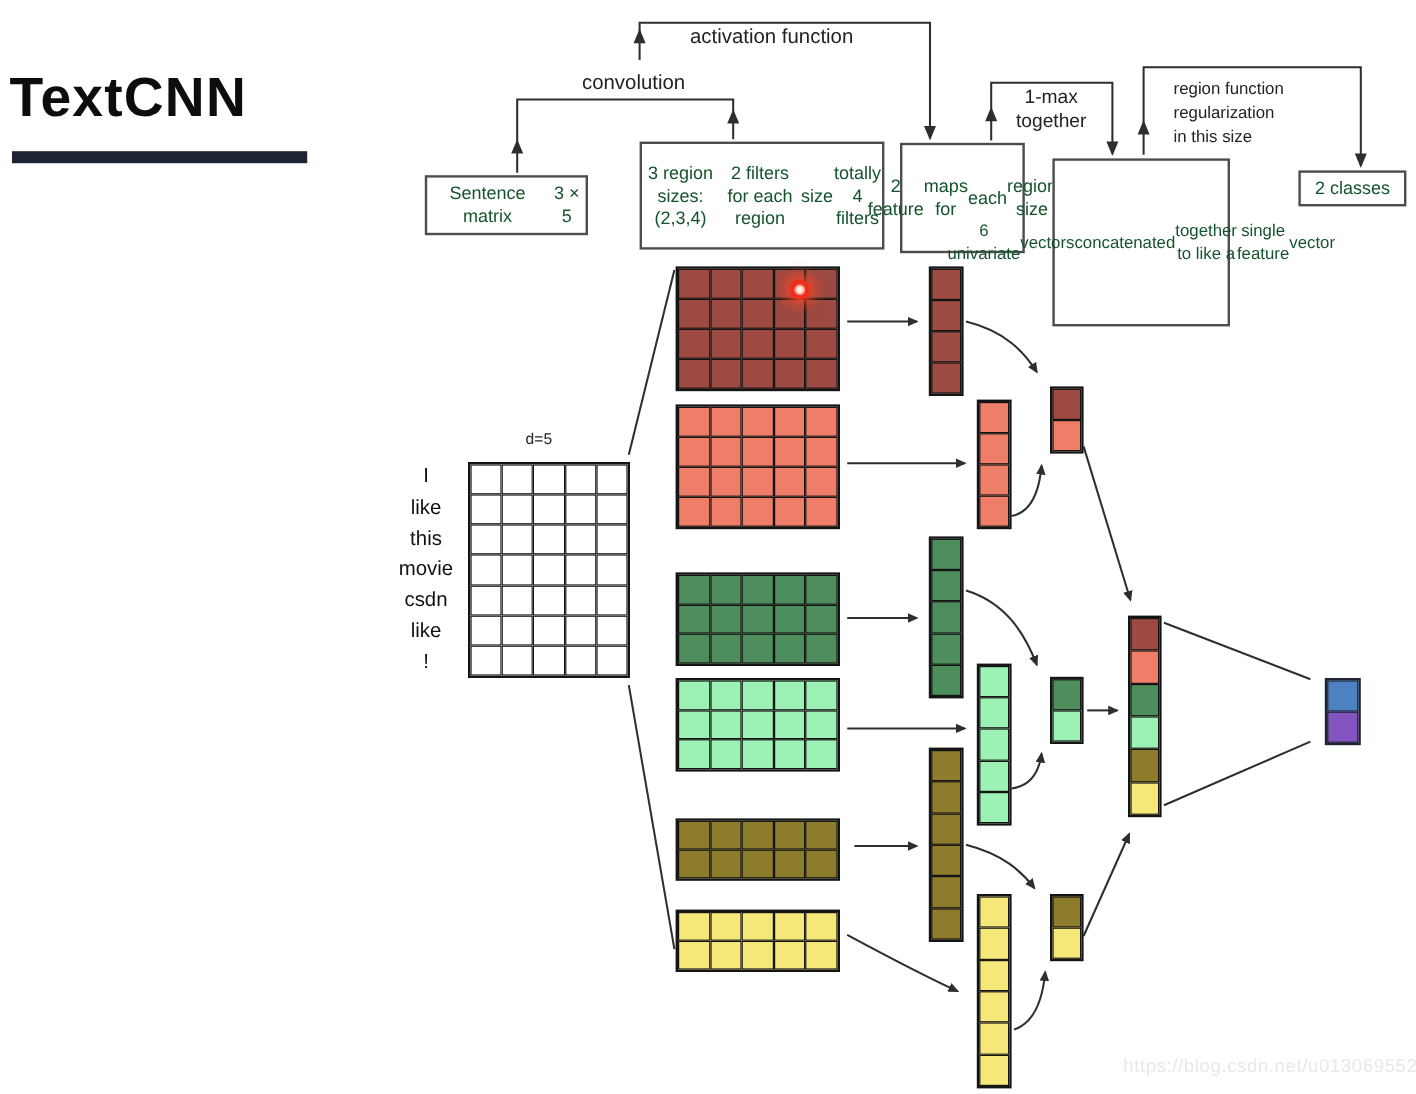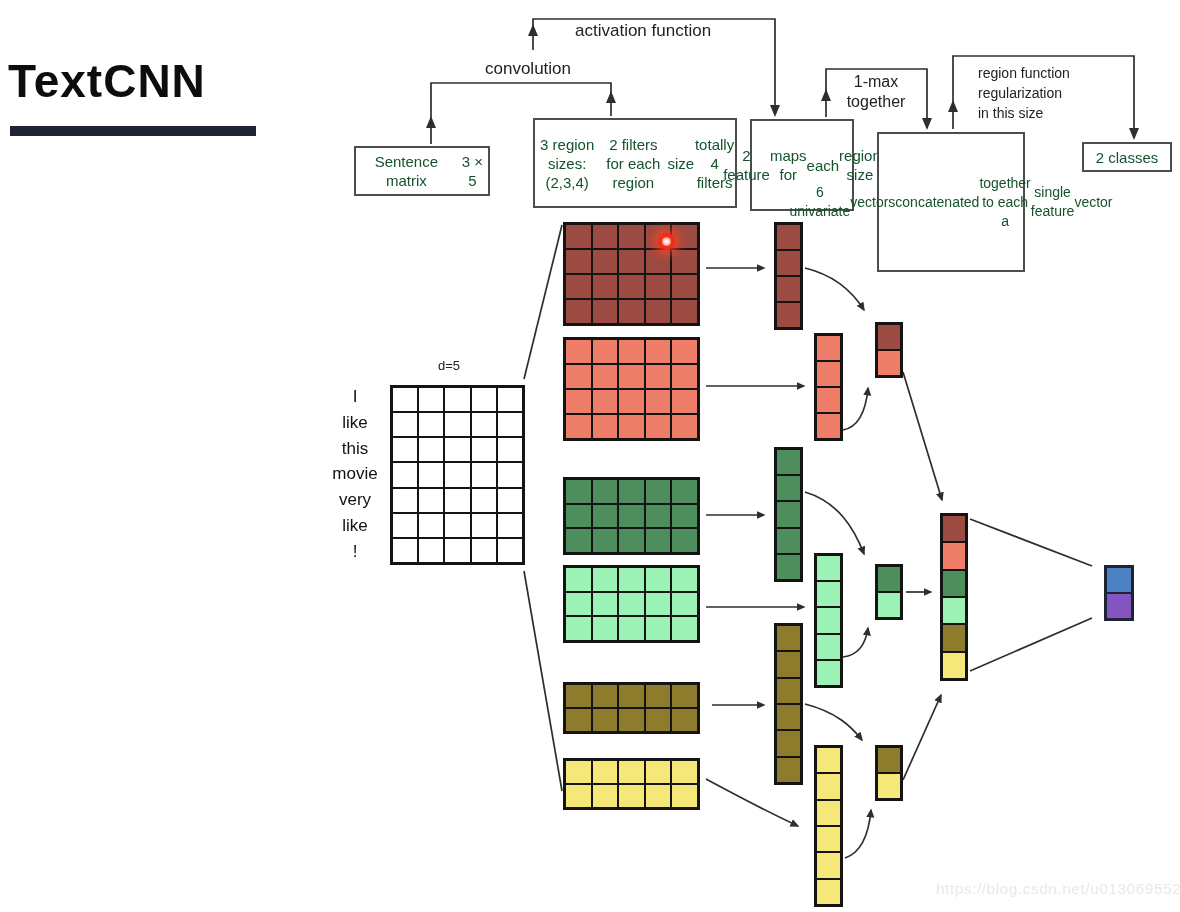--- a/index.html
+++ b/index.html
@@ -111,33 +111,33 @@
   <div class="abs note-box" style="left:750px;top:119px;width:104px;height:92px;">
     <span>2 feature</span>
     <span>maps for</span>
     <span>each</span>
     <span>region size</span>
   </div>
   <div class="abs note-box" style="left:877px;top:132px;width:148px;height:140px;font-size:14px;line-height:19px;">
     <span>6 univariate</span>
     <span>vectors</span>
     <span>concatenated</span>
-    <span>together to each a</span>
+    <span>together to like a</span>
     <span>single feature</span>
     <span>vector</span>
   </div>
   <div class="abs note-box" style="left:1082px;top:142px;width:90px;height:30px;">
     <span>2 classes</span>
   </div>
 
   <div class="abs word" style="left:310px;top:387px;">I</div>
   <div class="abs word" style="left:310px;top:413px;">like</div>
   <div class="abs word" style="left:310px;top:439px;">this</div>
   <div class="abs word" style="left:310px;top:464px;">movie</div>
-  <div class="abs word" style="left:310px;top:490px;">very</div>
+  <div class="abs word" style="left:310px;top:490px;">csdn</div>
   <div class="abs word" style="left:310px;top:516px;">like</div>
   <div class="abs word" style="left:310px;top:542px;">!</div>
 
   <div class="abs" id="dims-label" style="left:438px;top:358px;">d=5</div>
 
   <div id="grid-layer">
       <div class="grid abs" id="sentence-grid" style="left: 390px; top: 385px; width: 135px; height: 180px; grid-template-columns: repeat(5, 1fr); grid-template-rows: repeat(7, 1fr);">
         <div class="cell" style="background: rgb(255, 255, 255);"></div>
         <div class="cell" style="background: rgb(255, 255, 255);"></div>
         <div class="cell" style="background: rgb(255, 255, 255);"></div>

